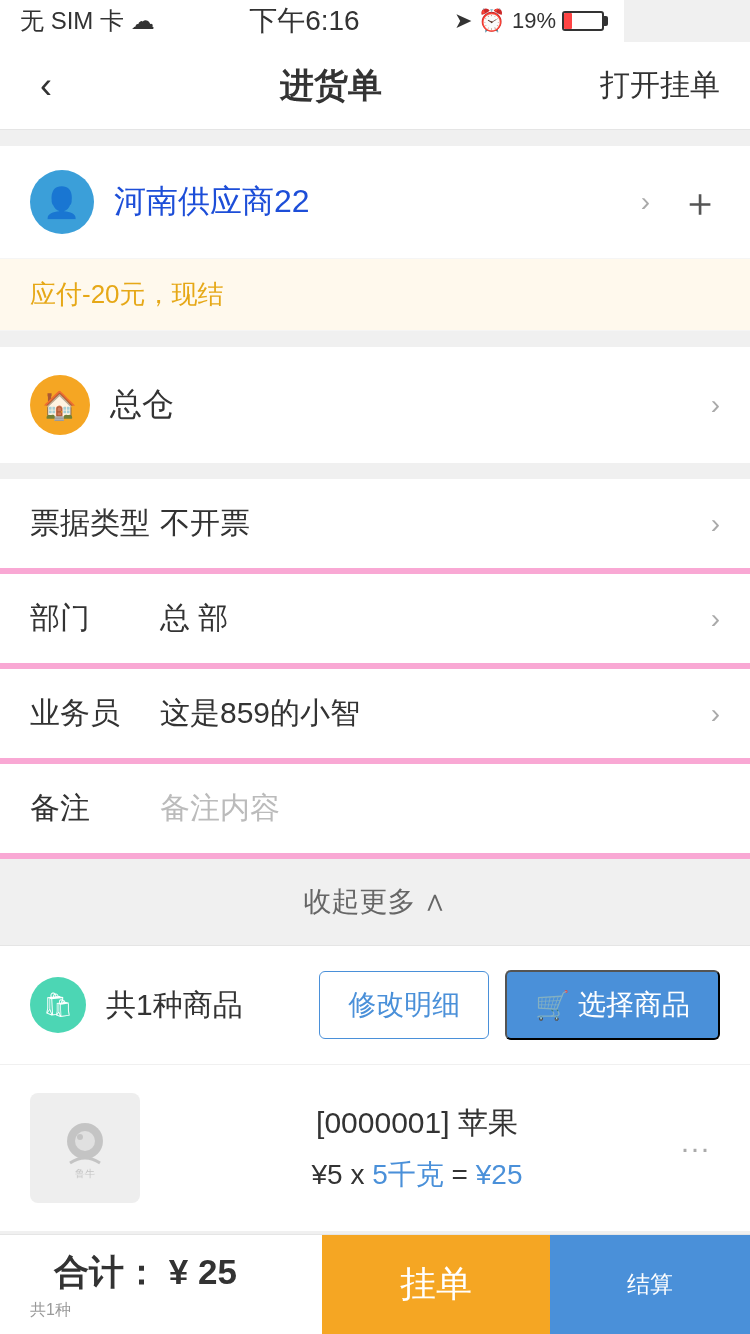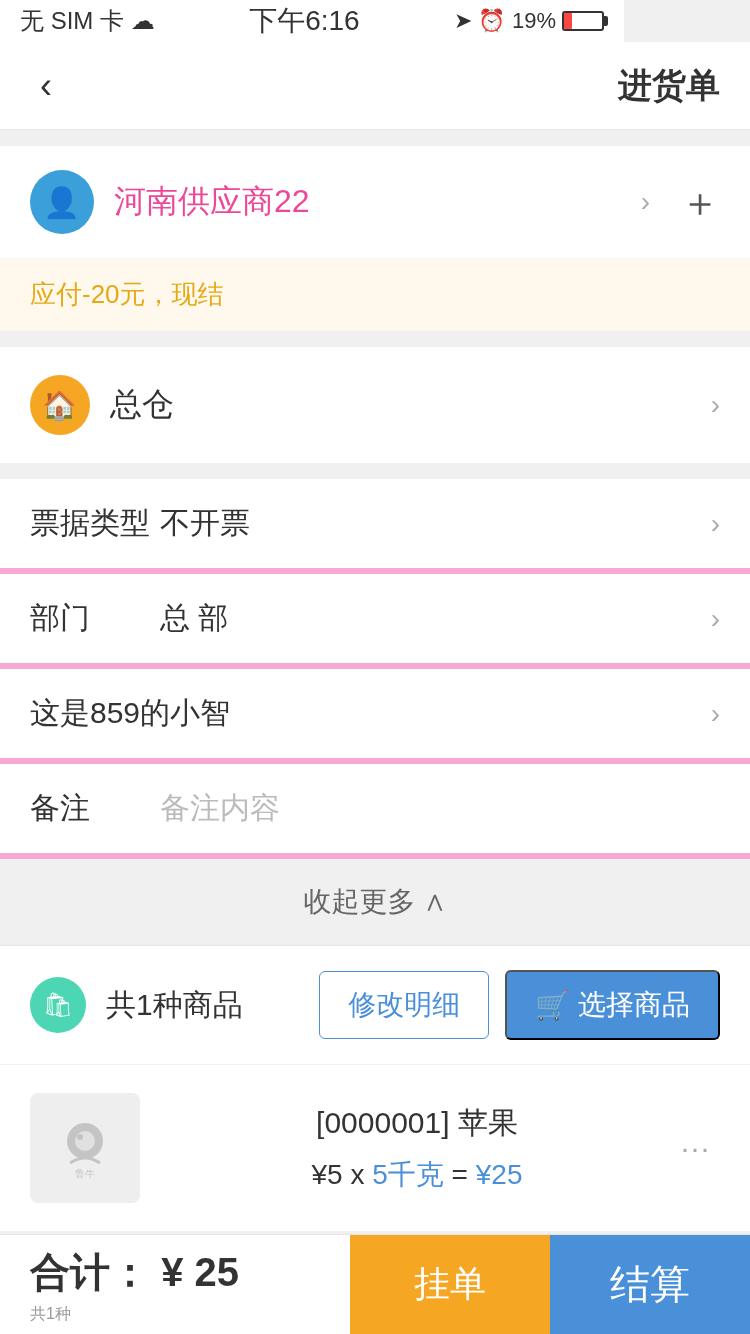--- a/index.html
+++ b/index.html
@@ -87,21 +87,21 @@
       background: #3b9fd9;
       display: flex; align-items: center; justify-content: center;
       color: #fff;
       font-size: 30px;
       margin-right: 20px;
       flex-shrink: 0;
     }
     .supplier-name {
       flex: 1;
       font-size: 32px;
-      color: #ec4899;
+      color: #1d4ed8;
     }
     .chevron-icon {
       font-size: 28px;
       color: #aaa;
       margin-right: 30px;
     }
     .add-icon {
       font-size: 40px;
       color: #555;
       cursor: pointer;
@@ -279,50 +279,51 @@
       background: #fff;
       display: flex;
       align-items: center;
       border-top: 1px solid #e5e5e5;
     }
     .summary-info {
       flex: 1;
       padding: 0 30px;
     }
     .summary-total {
-      font-size: 40px;
+      font-size: 35px;
       color: #333;
       font-weight: 500;
+      margin-left: 24px;
     }
     .summary-total span {
       color: #333;
       font-weight: bold;
     }
     .summary-count {
       font-size: 16px;
       color: #999;
       margin-top: 4px;
     }
     .btn-hang {
-      width: 200px;
+      width: 228px;
       height: 100px;
       background: #f5a623;
       color: #fff;
       font-size: 36px;
       display: flex;
       align-items: center;
       justify-content: center;
       cursor: pointer;
     }
     .btn-checkout {
       width: 200px;
       height: 100px;
       background: #4a90d9;
       color: #fff;
-      font-size: 40px;
+      font-size: 23px;
       display: flex;
       align-items: center;
       justify-content: center;
       cursor: pointer;
       text-align: center;
     }
 
     .page-content {
       padding-bottom: 100px;
     }
@@ -341,20 +342,21 @@
     <span>19%</span>
     <div class="battery-icon">
       <div class="battery-fill"></div>
     </div>
   </div>
 </div>
 
 <div class="nav-bar">
   <span class="nav-back">‹</span>
   <span class="nav-title">进货单</span>
+  <span class="nav-action">打开挂单</span>
 </div>
 
 <div class="page-content">
 
   <div class="section-divider"></div>
 
   <div class="supplier-row">
     <div class="supplier-avatar">
       <span>👤</span>
     </div>
@@ -387,20 +389,21 @@
       <span class="row-chevron">›</span>
     </div>
 
     <div class="form-row">
       <span class="form-label">部门</span>
       <span class="form-value">总 部</span>
       <span class="row-chevron">›</span>
     </div>
 
     <div class="form-row">
+      <span class="form-label">业务员</span>
       <span class="form-value">这是859的小智</span>
       <span class="row-chevron">›</span>
     </div>
 
     <div class="form-row">
       <span class="form-label">备注</span>
       <span class="form-value form-placeholder">备注内容</span>
     </div>
 
   </div>

